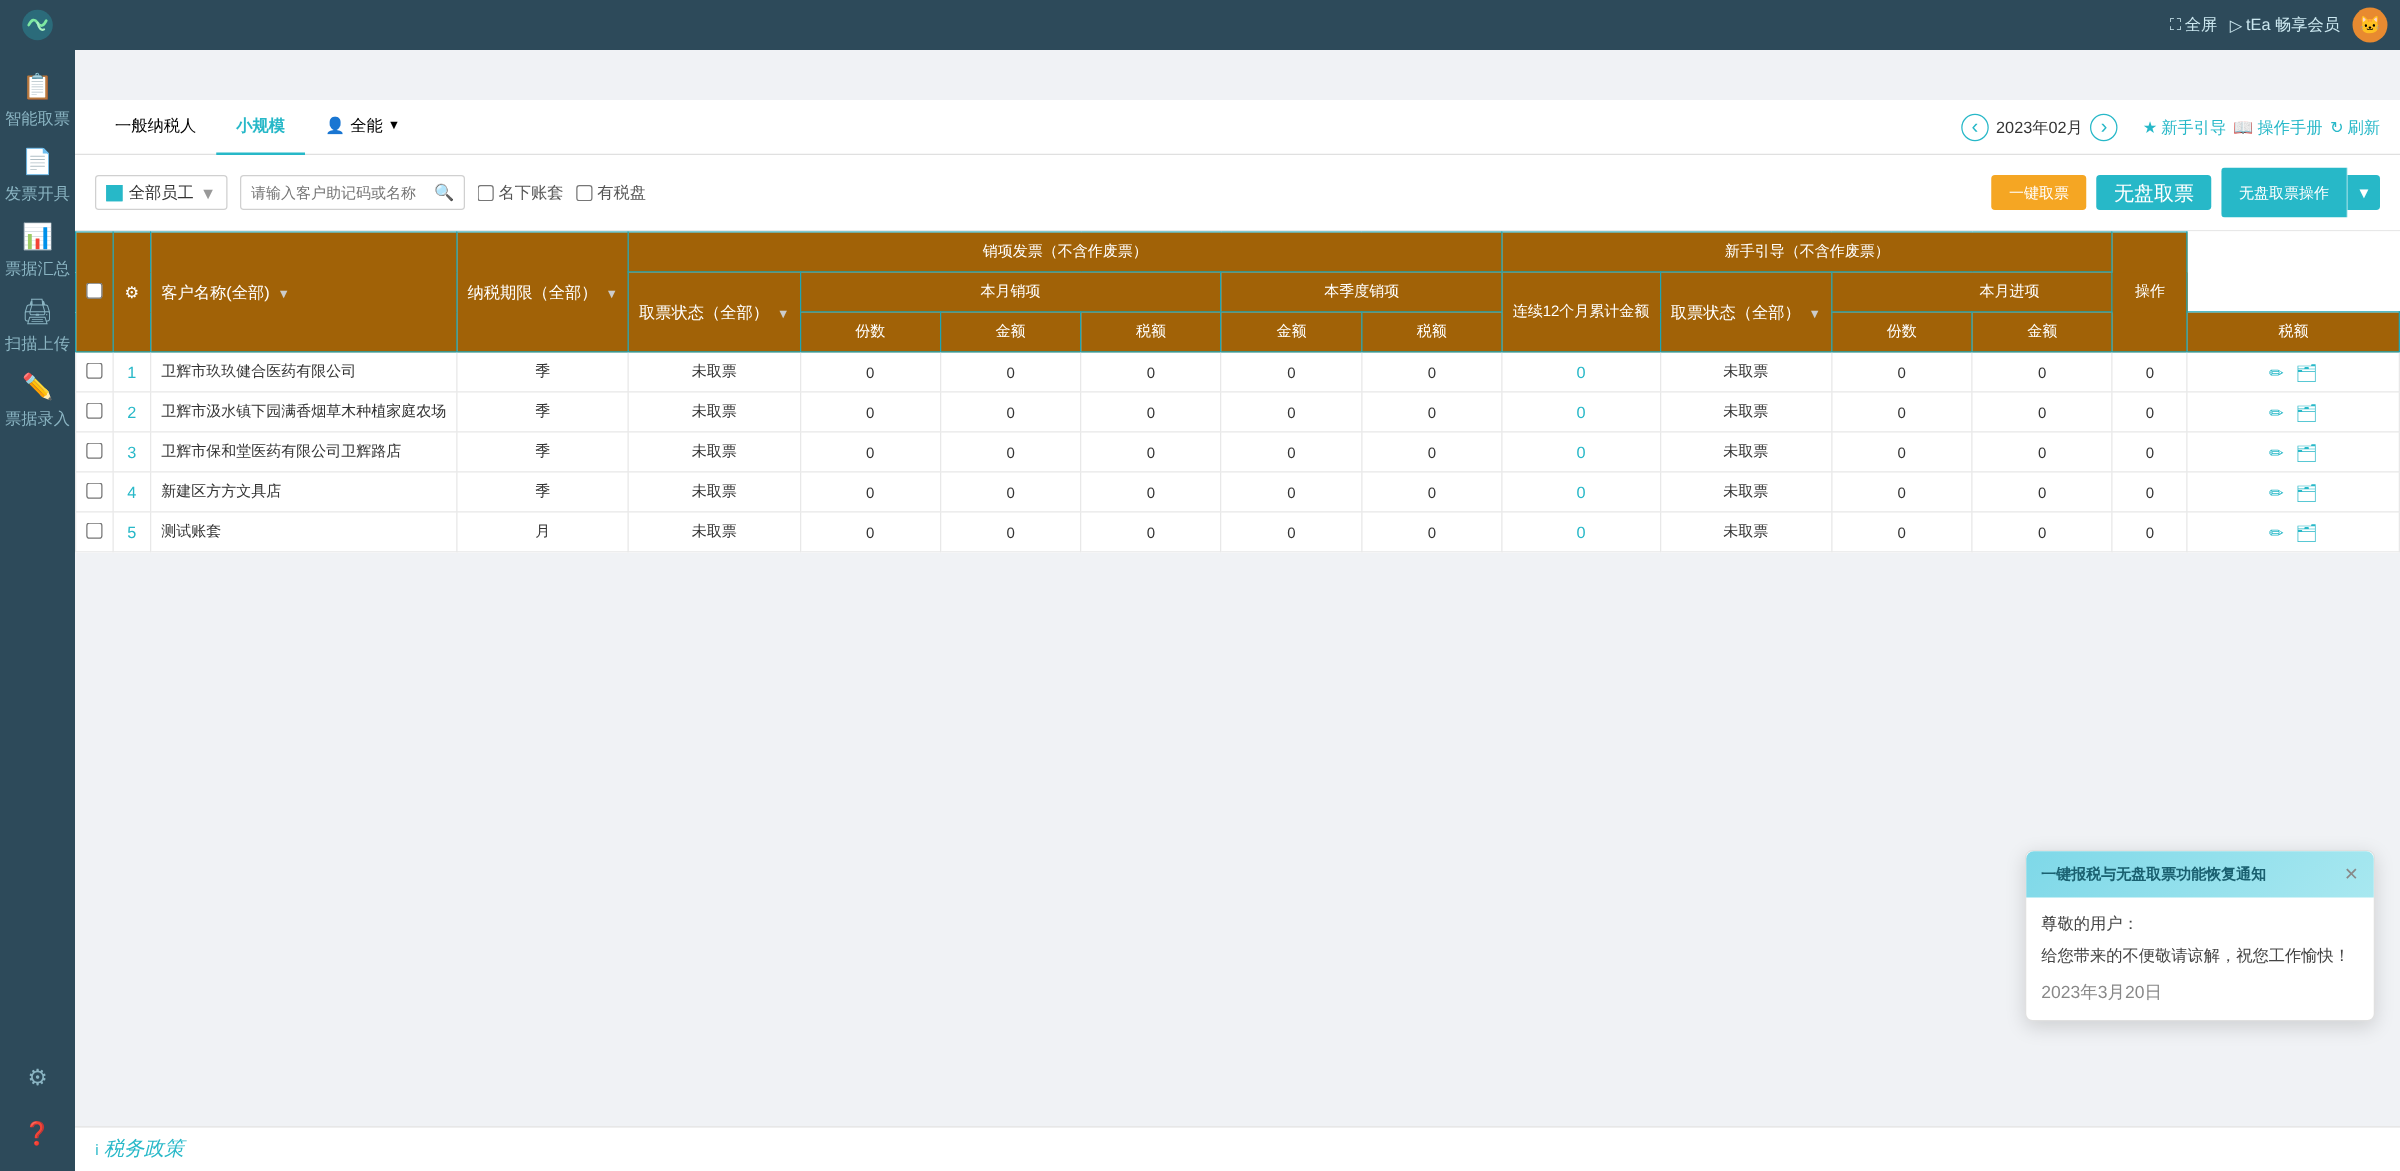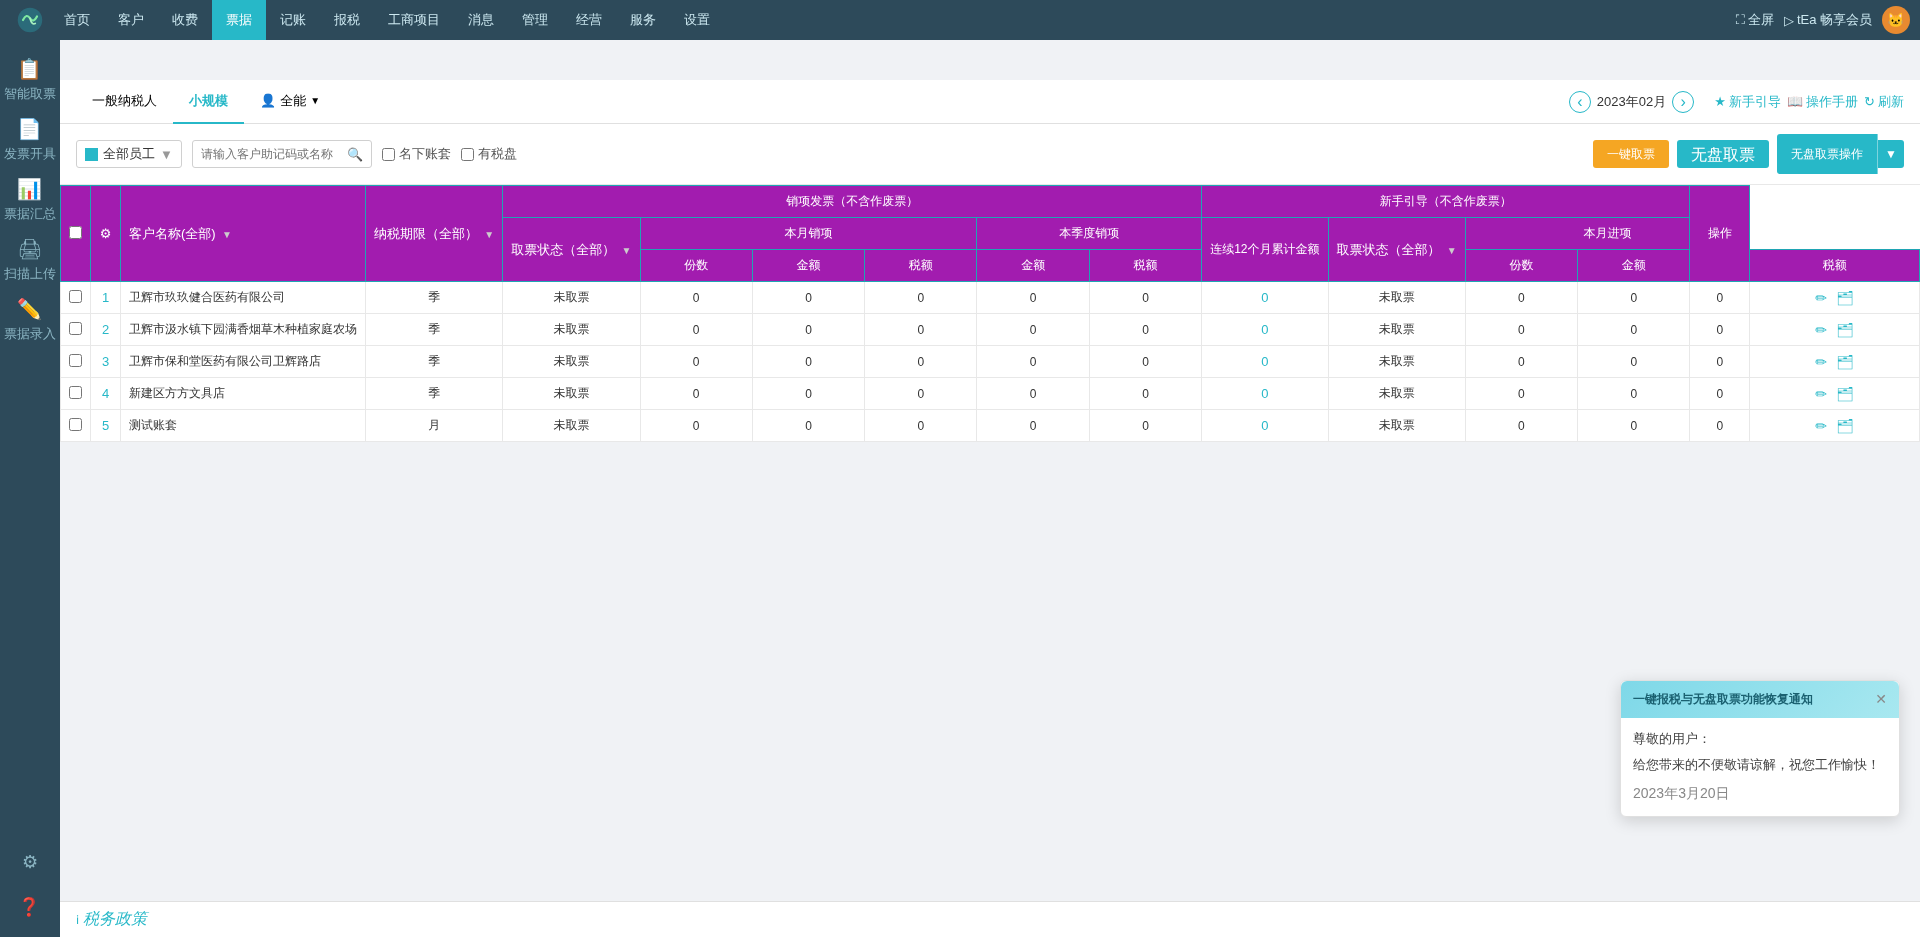--- a/index.html
+++ b/index.html
@@ -48,21 +48,21 @@
     .toolbar-right { margin-left: auto; display: flex; align-items: center; gap: 8px; }
     .btn-orange { background: #f5a623; color: #fff; border: none; border-radius: 3px; padding: 5px 14px; font-size: 12px; cursor: pointer; height: 28px; }
     .btn-teal { background: #27b8c8; color: #fff; border: none; border-radius: 3px; padding: 5px 14px; font-size: 16px; cursor: pointer; height: 28px; }
     .btn-split { display: flex; align-items: center; }
     .btn-split .main-part { background: #27b8c8; color: #fff; border: none; border-radius: 3px 0 0 3px; padding: 5px 14px; font-size: 12px; cursor: pointer; height: 40px; border-right: 1px solid rgba(255,255,255,0.4); }
     .btn-split .arrow-part { background: #27b8c8; color: #fff; border: none; border-radius: 0 3px 3px 0; padding: 5px 7px; font-size: 12px; cursor: pointer; height: 28px; }
 
     
     .table-wrap { background: #fff; margin: 0; overflow-x: auto; }
     table { width: 100%; border-collapse: collapse; }
-    thead tr th { background: #a21caf; color: #fff; font-size: 12px; font-weight: normal; padding: 7px 8px; text-align: center; border: 1px solid #1fa5b4; white-space: nowrap; }
+    thead tr th { background: #a16207; color: #fff; font-size: 12px; font-weight: normal; padding: 7px 8px; text-align: center; border: 1px solid #1fa5b4; white-space: nowrap; }
     tbody tr td { font-size: 12px; color: #333; padding: 7px 8px; border: 1px solid #e8e8e8; text-align: center; white-space: nowrap; background: #fff; }
     tbody tr td.left-align { text-align: left; }
     tbody tr td .link { color: #27b8c8; cursor: pointer; }
     .row-num { color: #27b8c8; }
     .action-icon { color: #27b8c8; cursor: pointer; font-size: 14px; margin: 0 3px; }
     .filter-icon { color: #ccc; font-size: 10px; margin-left: 3px; cursor: pointer; }
 
     
     .notification-popup { position: fixed; bottom: 120px; right: 20px; width: 280px; background: #fff; border: 1px solid #e0e0e0; border-radius: 6px; box-shadow: 0 4px 16px rgba(0,0,0,0.15); z-index: 200; }
     .notification-header { background: linear-gradient(135deg, #7ed8e8, #a8e8f0); padding: 10px 12px; border-radius: 6px 6px 0 0; display: flex; align-items: flex-start; justify-content: space-between; }
@@ -82,34 +82,20 @@
 </head>
 <body>
 
 <div class="top-nav">
   <div class="logo">
     <svg viewBox="0 0 32 32" fill="none" xmlns="http://www.w3.org/2000/svg">
       <circle cx="16" cy="16" r="14" fill="#27b8c8" opacity="0.3"></circle>
       <path d="M8 16 Q12 8 16 14 Q20 20 24 12" stroke="#7ee8a2" stroke-width="2.5" fill="none" stroke-linecap="round"></path>
       <path d="M16 14 Q18 22 22 20" stroke="#a8f0c0" stroke-width="2" fill="none" stroke-linecap="round"></path>
     </svg>
-  </div>
-  <div class="nav-items">
-    <div class="nav-item">首页</div>
-    <div class="nav-item">客户</div>
-    <div class="nav-item">收费</div>
-    <div class="nav-item active">票据</div>
-    <div class="nav-item">记账</div>
-    <div class="nav-item">报税</div>
-    <div class="nav-item">工商项目</div>
-    <div class="nav-item">消息</div>
-    <div class="nav-item">管理</div>
-    <div class="nav-item">经营</div>
-    <div class="nav-item">服务</div>
-    <div class="nav-item">设置</div>
   </div>
   <div class="nav-right">
     <div class="nav-right-item">
       <span>⛶</span>
       <span>全屏</span>
     </div>
     <div class="nav-right-item">
       <span>▷</span>
       <span>tEa 畅享会员</span>
     </div>

